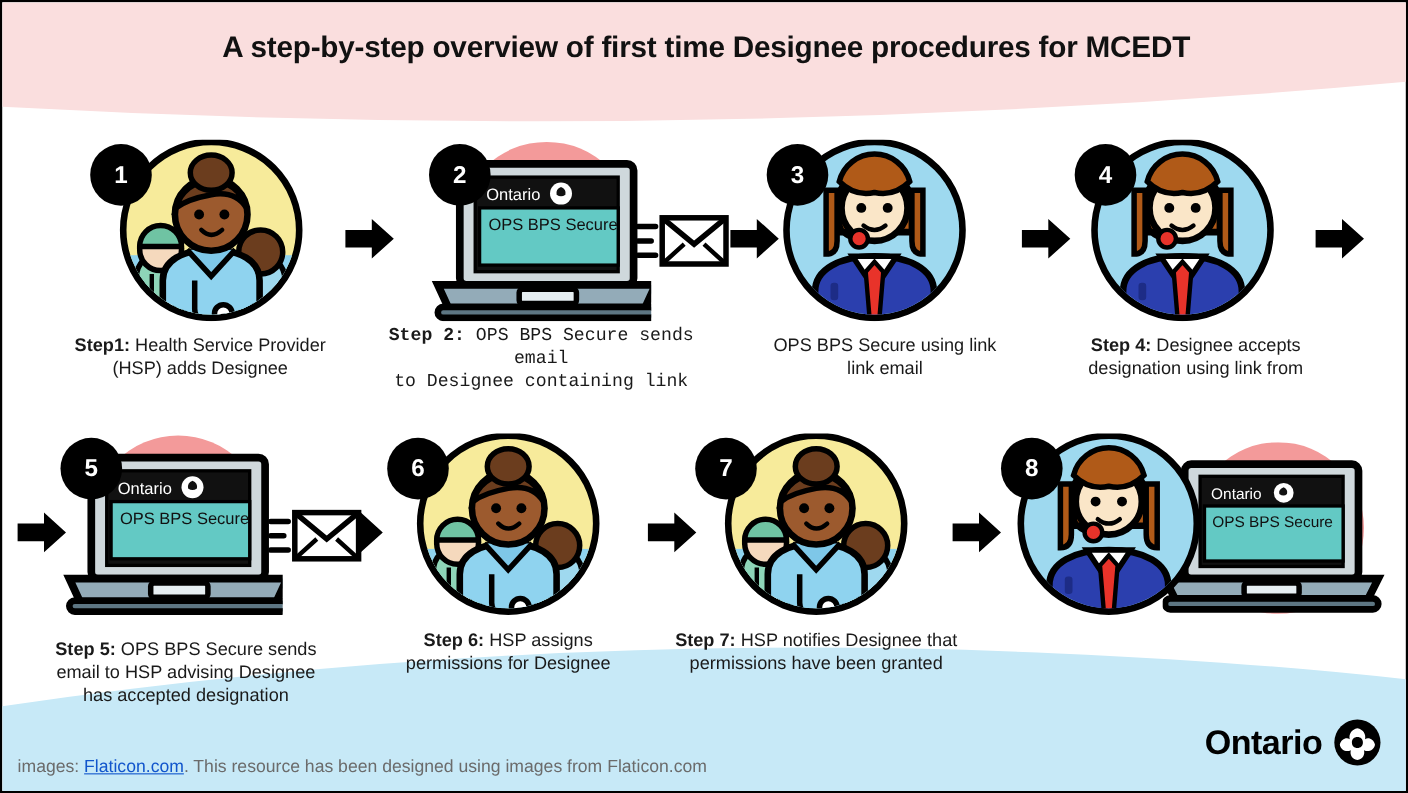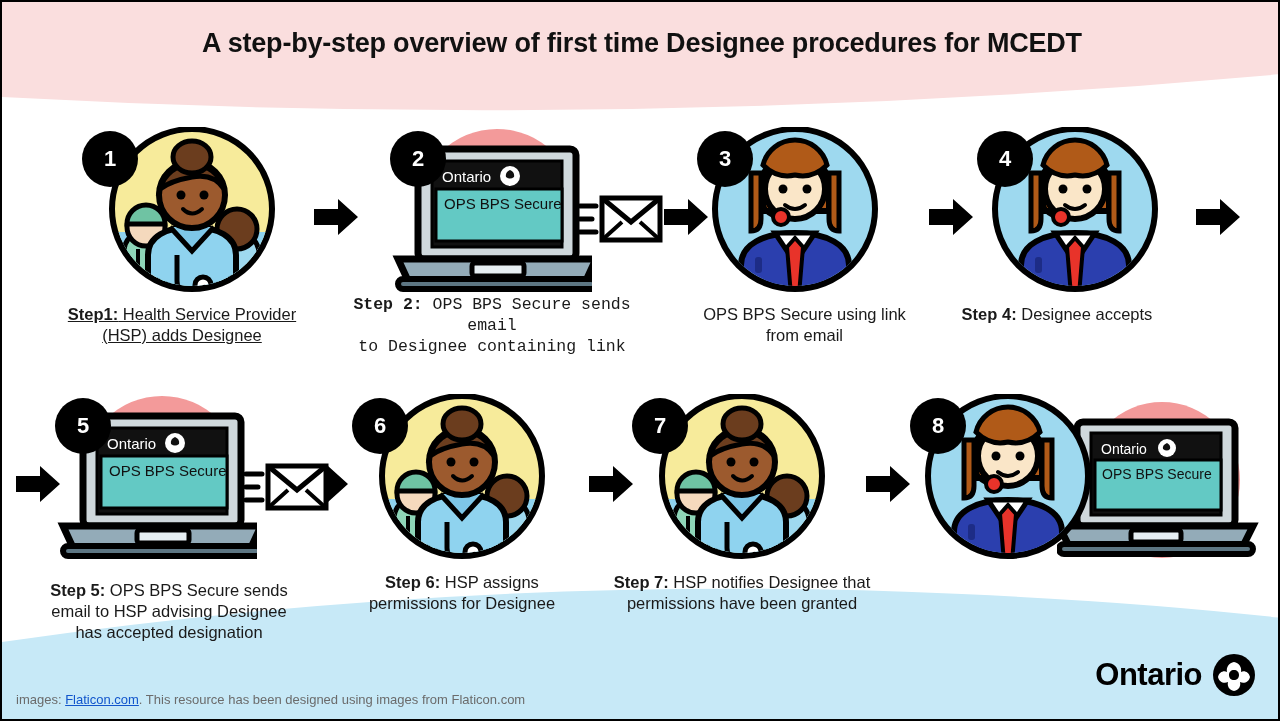--- a/index.html
+++ b/index.html
@@ -43,21 +43,21 @@
 
   
   .arrow { position:absolute; z-index:4; }
 
   
   .envelope { position:absolute; z-index:5; }
 
   
   .footer-credit {
     position:absolute; left:14px; bottom:12px;
-    font-size:13px; color:#6b6b6b; z-index:6;
+    font-size:16px; color:#6b6b6b; z-index:6;
   }
   .footer-credit a { color:#1155cc; }
   .ontario-logo {
     position:absolute; right:22px; bottom:22px;
     display:flex; align-items:center; gap:10px; z-index:6;
   }
   .ontario-logo .word {
     font-size:31px; font-weight:bold; color:#000000; letter-spacing:-0.5px;
   }
 </style>
@@ -108,21 +108,21 @@
         <circle cx="122" cy="68" r="4.5" fill="#000"></circle>
         <path d="M101,82 q9,9 19,0" fill="none" stroke="#000" stroke-width="4" stroke-linecap="round"></path>
         <path d="M95,128 v26 a13,13 0 0 0 26,0" fill="none" stroke="#000" stroke-width="5"></path>
         <circle cx="121" cy="158" r="8" fill="#fff" stroke="#000" stroke-width="5"></circle>
       </g>
     </svg>
     <div class="badge" style="left:0px; top:4px;">
       <span>1</span>
     </div>
   </div>
-  <div class="caption" style="left:35px; top:302px; width:290px;text-decoration:underline;">
+  <div class="caption" style="left:35px; top:302px; width:290px;">
     <div><b>Step1:</b><span> Health Service Provider</span></div>
     <div>(HSP) adds Designee</div>
   </div>
 
   <svg class="arrow" style="left:310px; top:195px;" width="48" height="40" viewBox="0 0 48 40">
     <path d="M2,12 H26 V2 L46,20 L26,38 V28 H2 Z" fill="#000"></path>
   </svg>
 
   <div class="step" style="left:390px; top:125px;">
     <svg width="200" height="165" viewBox="0 0 200 165">
@@ -184,21 +184,21 @@
         <path d="M68,70 q-6,14 12,20" fill="none" stroke="#000" stroke-width="5"></path>
         <circle cx="84" cy="90" r="8" fill="#e8332a" stroke="#000" stroke-width="4"></circle>
       </g>
     </svg>
     <div class="badge" style="left:0px; top:4px;">
       <span>3</span>
     </div>
   </div>
   <div class="caption" style="left:655px; top:302px; width:295px;">
     <div>OPS BPS Secure using link</div>
-    <div>from email</div>
+    <div>link email</div>
   </div>
 
   <svg class="arrow" style="left:925px; top:195px;" width="48" height="40" viewBox="0 0 48 40">
     <path d="M2,12 H26 V2 L46,20 L26,38 V28 H2 Z" fill="#000"></path>
   </svg>
 
   <div class="step" style="left:975px; top:125px;">
     <svg width="190" height="165" viewBox="0 0 190 165">
       <circle cx="98" cy="82" r="80" fill="#9ed9ef" stroke="#000" stroke-width="6"></circle>
       <clipPath id="c4">
@@ -218,22 +218,23 @@
         <circle cx="110" cy="62" r="4.5" fill="#000"></circle>
         <path d="M88,78 q10,8 20,0" fill="none" stroke="#000" stroke-width="4" stroke-linecap="round"></path>
         <path d="M68,70 q-6,14 12,20" fill="none" stroke="#000" stroke-width="5"></path>
         <circle cx="84" cy="90" r="8" fill="#e8332a" stroke="#000" stroke-width="4"></circle>
       </g>
     </svg>
     <div class="badge" style="left:0px; top:4px;">
       <span>4</span>
     </div>
   </div>
-  <div class="caption" style="left:915px; top:302px; width:280px;">
+  <div class="caption" style="left:945px; top:302px; width:280px;">
     <div><b>Step 4:</b><span> Designee accepts</span></div>
+    <div>designation using link from</div>
   </div>
 
   <svg class="arrow" style="left:1192px; top:195px;" width="48" height="40" viewBox="0 0 48 40">
     <path d="M2,12 H26 V2 L46,20 L26,38 V28 H2 Z" fill="#000"></path>
   </svg>
 
   <svg class="arrow" style="left:12px; top:462px;" width="48" height="40" viewBox="0 0 48 40">
     <path d="M2,12 H26 V2 L46,20 L26,38 V28 H2 Z" fill="#000"></path>
   </svg>
 

